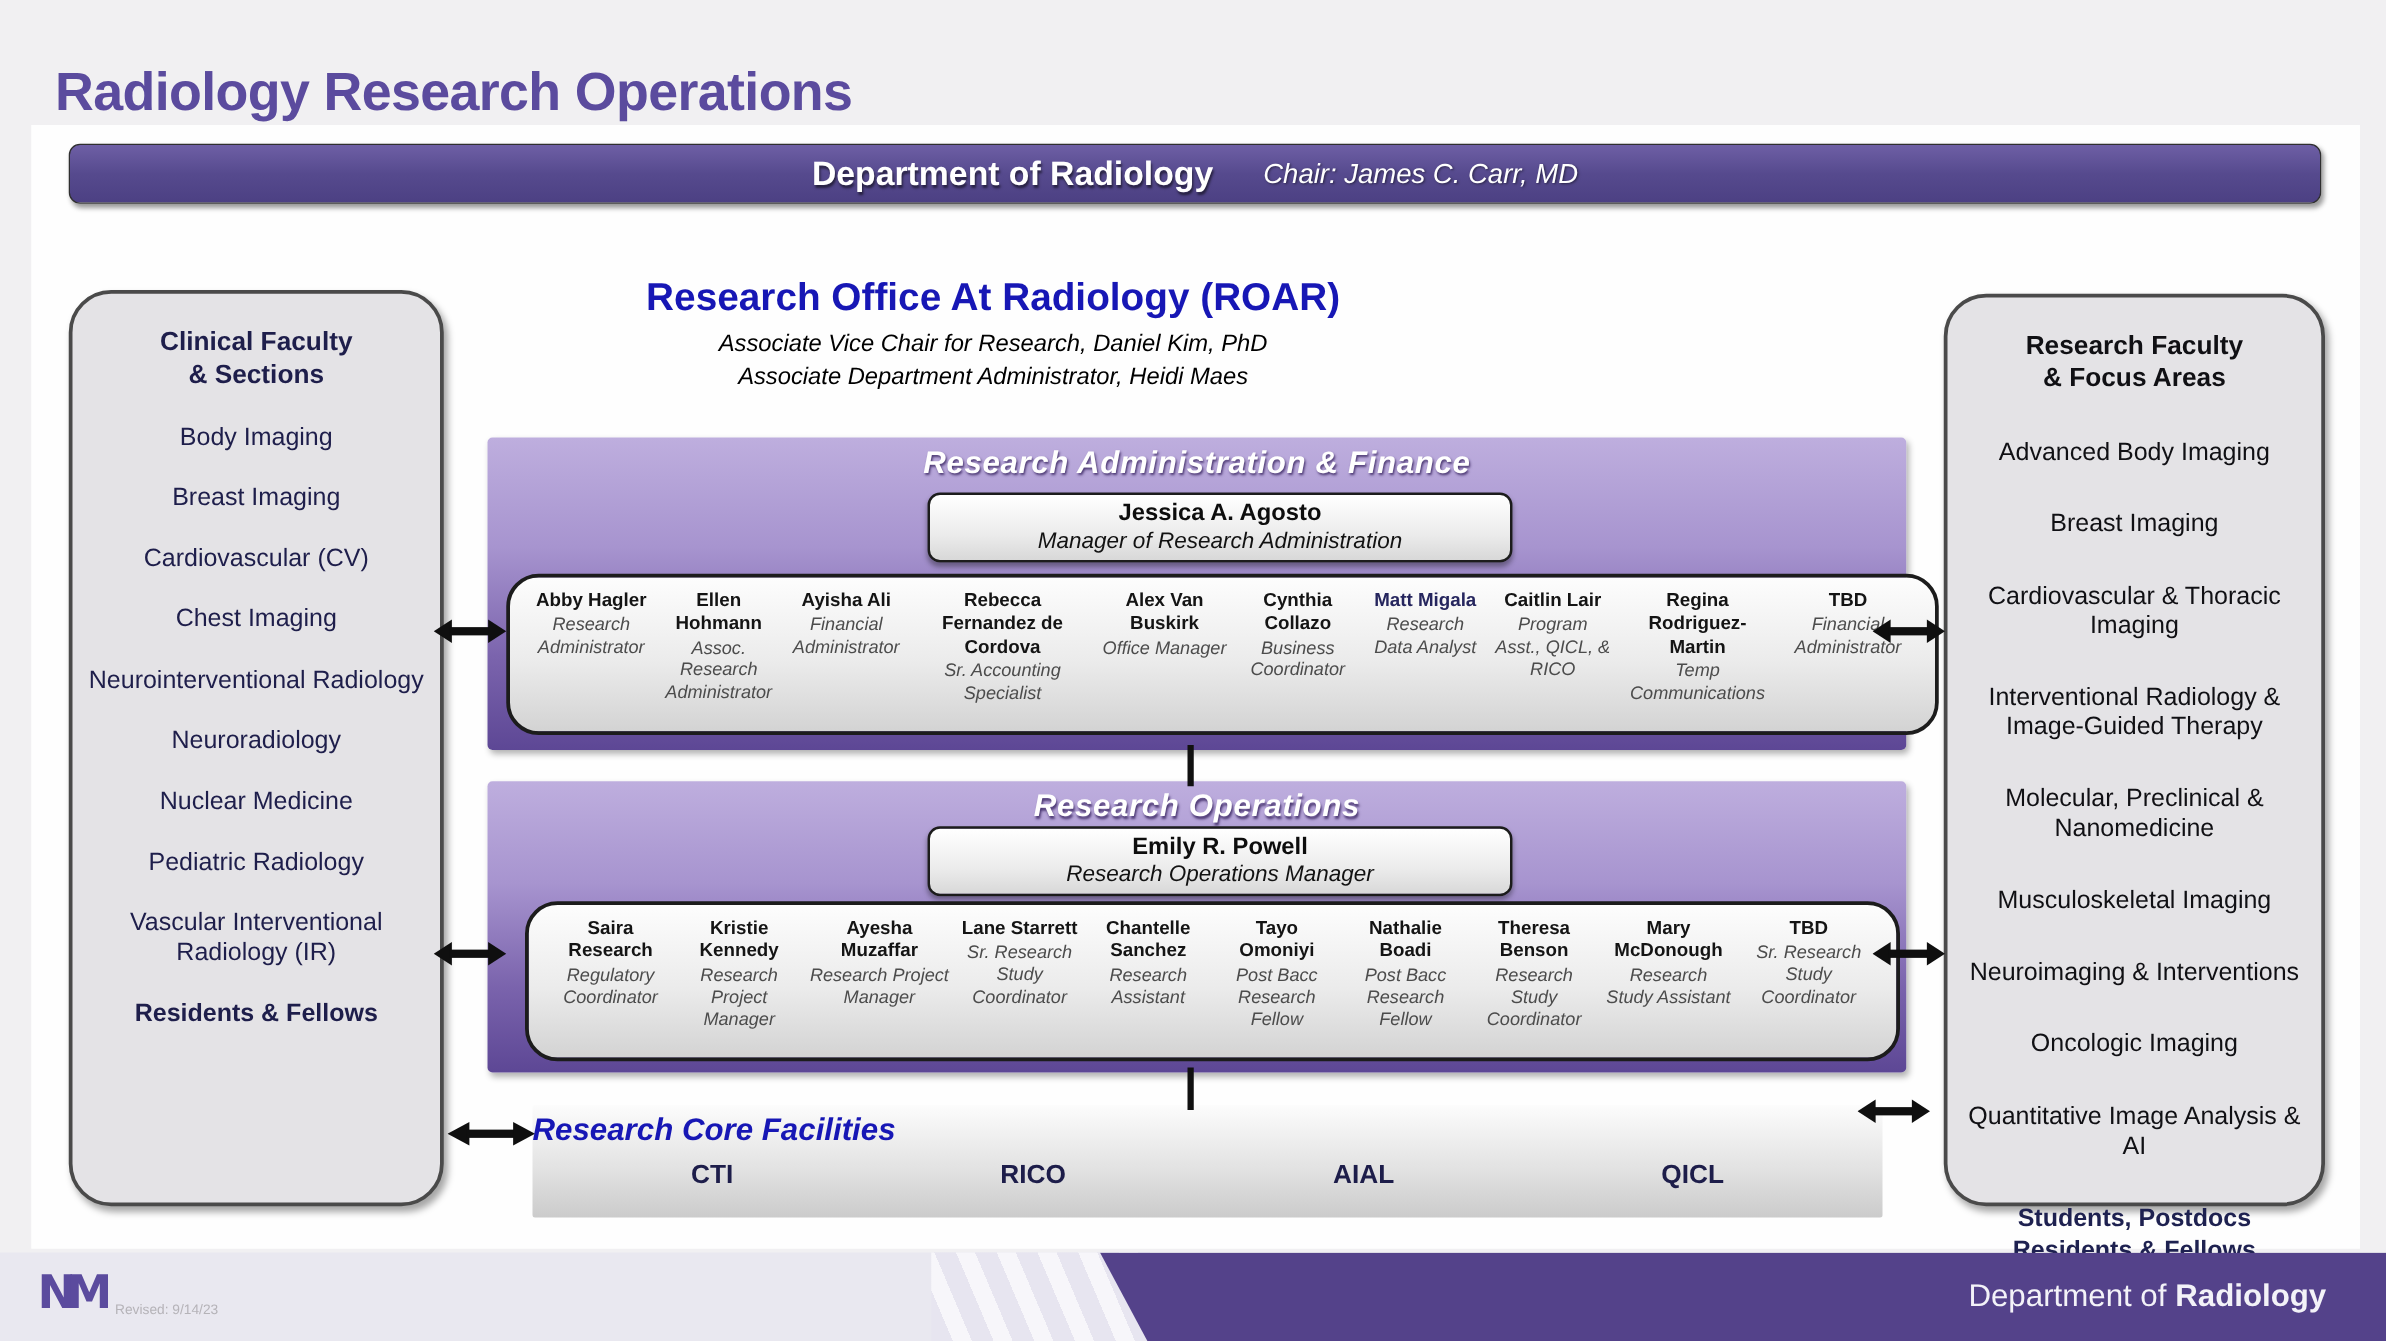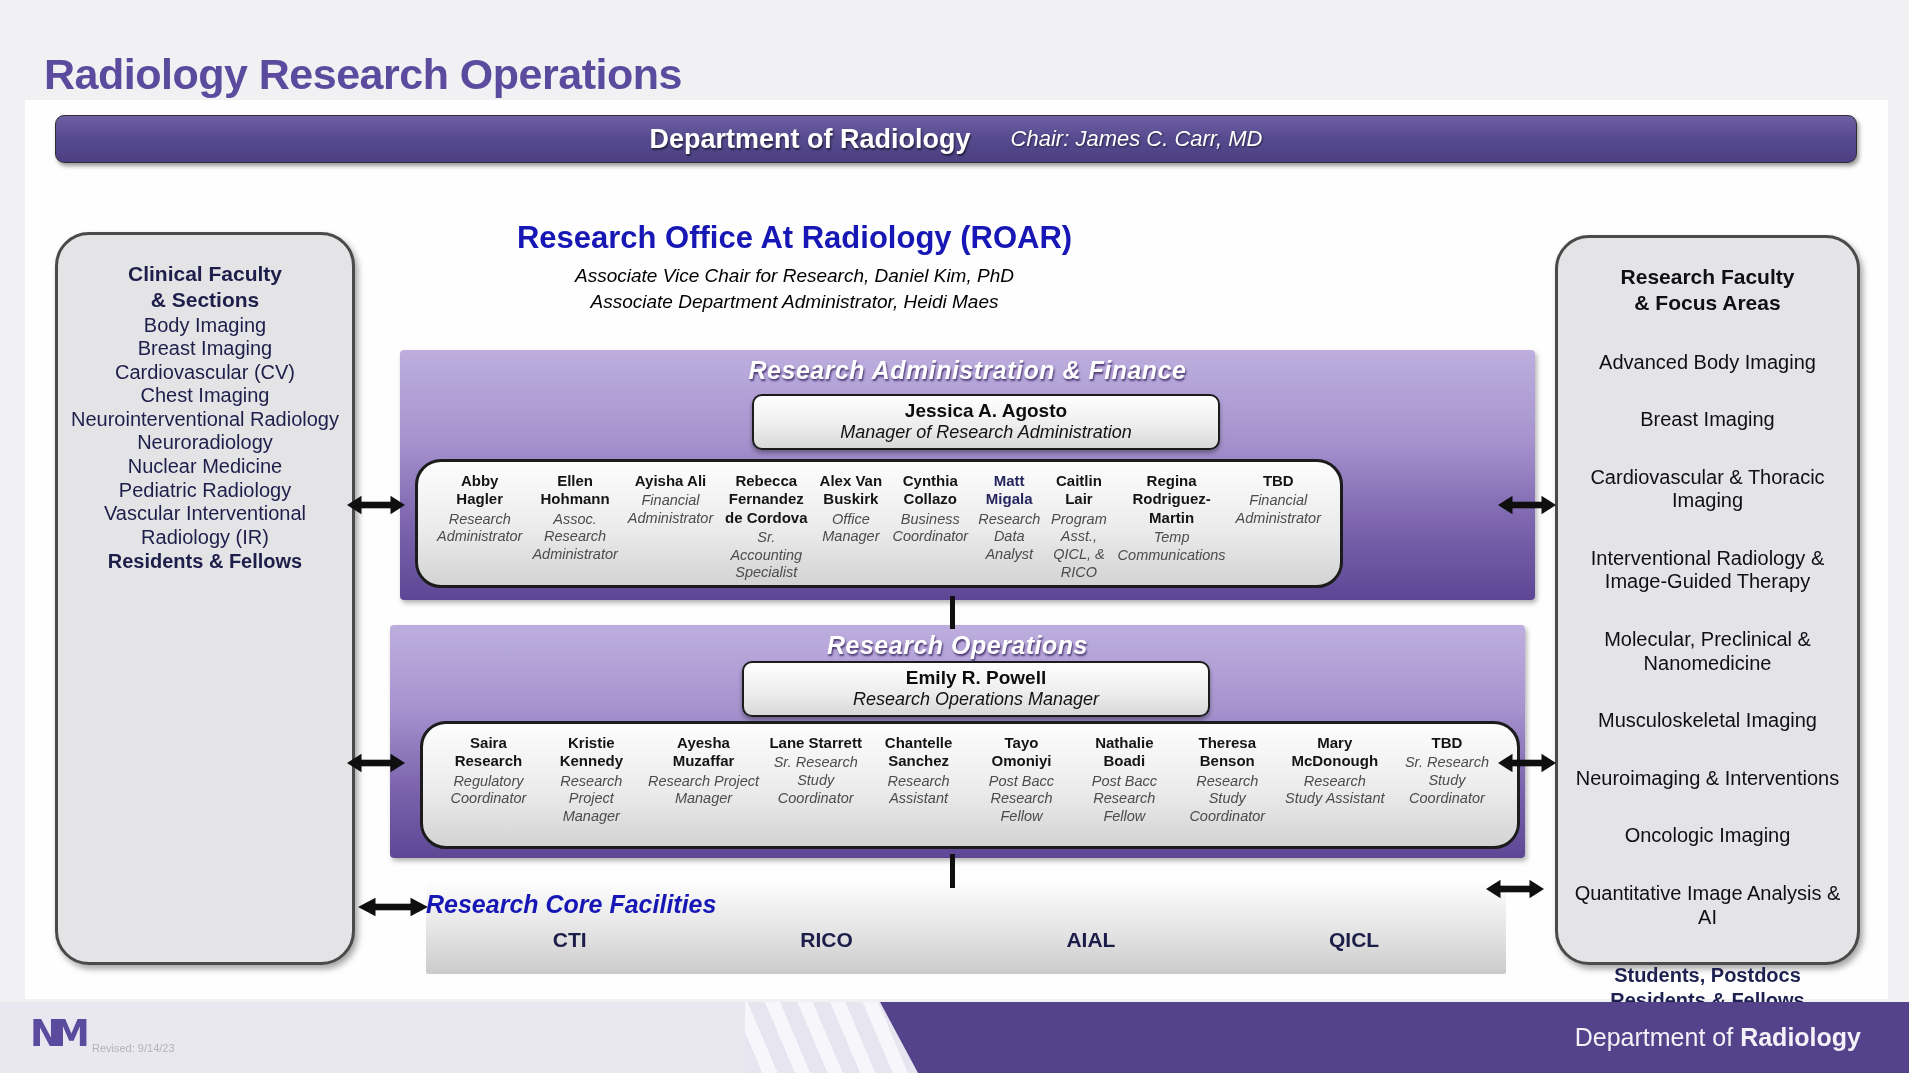--- a/index.html
+++ b/index.html
@@ -23,31 +23,31 @@
 
   
   .roar{position:absolute;left:25px;top:220px;width:1539px;text-align:center;}
   .roar-title{font-size:31px;font-weight:bold;color:#1717b5;margin:0 0 7px 0;}
   .roar-line{font-size:19px;font-style:italic;color:#000;line-height:1.38;}
 
   
   .side-panel{position:absolute;background:#e4e3e6;border:3px solid #4a4a4a;border-radius:34px;
               box-shadow:3px 4px 6px rgba(0,0,0,.35);box-sizing:border-box;text-align:center;
               display:flex;flex-direction:column;align-items:center;padding:26px 8px;}
-  .clinical{left:55px;top:232px;width:300px;height:733px;color:#1e1e4b;font-size:20px;}
+  .clinical{left:55px;top:232px;width:300px;height:733px;color:#1e1e4b;font-size:20px;gap:25px;}
   .focus{left:1555px;top:235px;width:305px;height:730px;color:#101014;font-size:20px;gap:34px;}
   .side-panel .hdr{font-weight:bold;font-size:21px;line-height:1.25;}
   .side-panel .item{line-height:1.18;}
   .side-panel .ftr{font-weight:bold;line-height:1.25;}
   .focus .ftr{color:#1e2150;}
 
   
   .purple-box{position:absolute;border-radius:4px;box-shadow:2px 3px 5px rgba(0,0,0,.3);
               background:linear-gradient(180deg,#beaede 0%,#a794cf 35%,#7b64ad 70%,#5d4795 100%);}
-  .admin-box{left:390px;top:350px;width:1135px;height:250px;margin-left:10px;}
+  .admin-box{left:390px;top:350px;width:1135px;height:250px;}
   .ops-box{left:390px;top:625px;width:1135px;height:233px;}
   .pb-title{text-align:center;font-style:italic;font-weight:bold;color:#fff;font-size:25px;
             padding-top:6px;letter-spacing:.5px;text-shadow:1px 2px 2px rgba(40,20,80,.75);}
 
   .mgr-box{position:absolute;background:linear-gradient(180deg,#ffffff 0%,#ececec 60%,#d8d8d8 100%);
            border:2px solid #1c1c1c;border-radius:10px;text-align:center;box-sizing:border-box;
            padding-top:4px;box-shadow:0 3px 4px rgba(0,0,0,.35);}
   .mgr-name{font-weight:bold;font-size:19px;color:#0d0d0d;}
   .mgr-role{font-style:italic;font-size:18px;color:#121212;}
 
@@ -146,21 +146,21 @@
       <div>Residents &amp; Fellows</div>
     </div>
   </div>
 
   <div class="purple-box admin-box">
     <div class="pb-title">Research Administration &amp; Finance</div>
     <div class="mgr-box" style="left:352px;top:44px;width:468px;height:56px;">
       <div class="mgr-name">Jessica A. Agosto</div>
       <div class="mgr-role">Manager of Research Administration</div>
     </div>
-    <div class="staff-row" style="left:15px;top:109px;width:928px;height:129px;">
+    <div class="staff-row" style="left:15px;top:109px;width:1146px;height:129px;">
       <div class="col">
         <div class="s-name">Abby Hagler</div>
         <div class="s-role">Research Administrator</div>
       </div>
       <div class="col">
         <div class="s-name">Ellen Hohmann</div>
         <div class="s-role">Assoc. Research Administrator</div>
       </div>
       <div class="col">
         <div class="s-name">Ayisha Ali</div>

